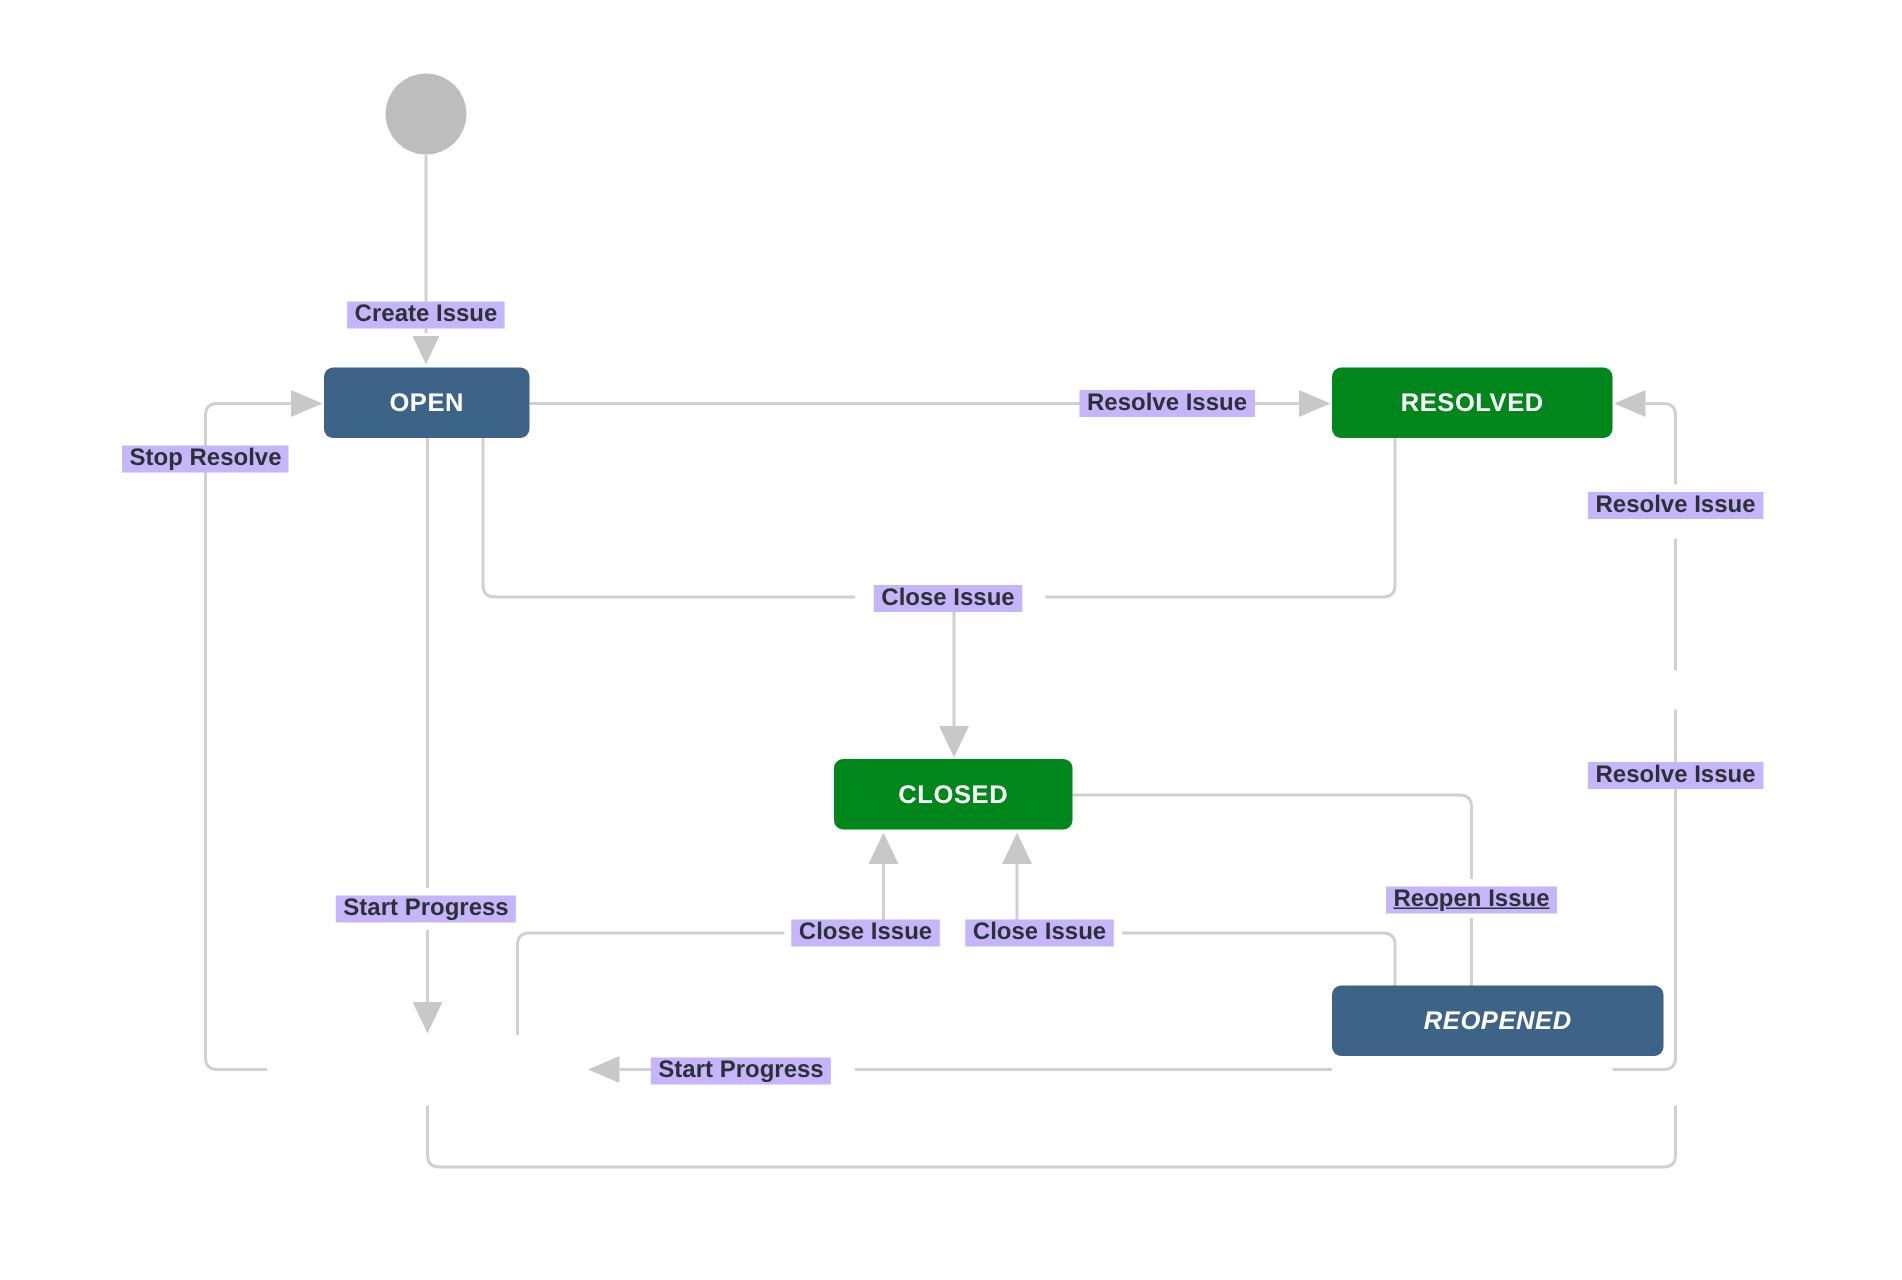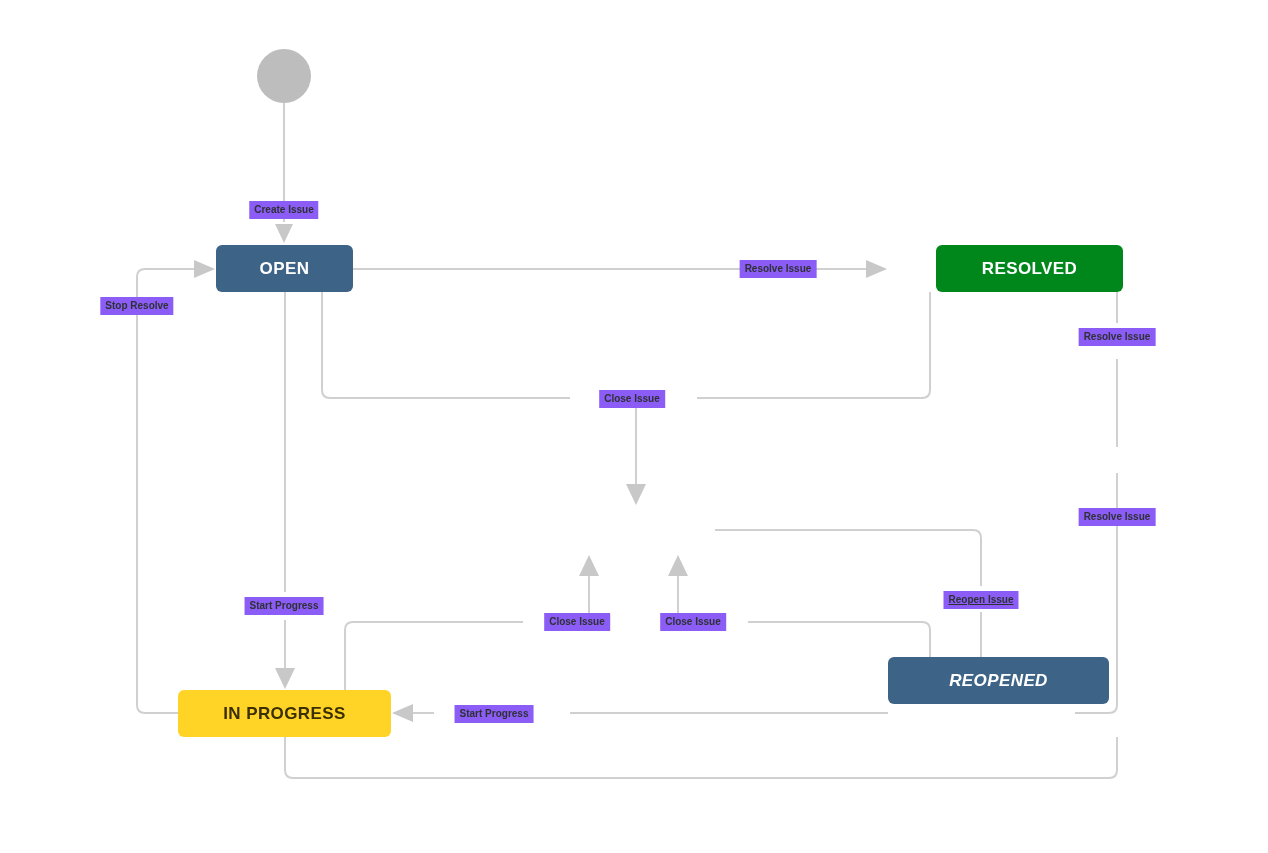--- a/index.html
+++ b/index.html
@@ -63,25 +63,25 @@
     background: #00871b;
     color: #ffffff;
   }
   .node-inprogress {
     background: #ffd426;
     color: #3b2f00;
   }
   
   .edge-label {
     position: absolute;
-    font-size: 10px;
+    font-size: 16px;
     font-weight: bold;
     color: #2e3134;
     white-space: nowrap;
-    background: #8b5cf6;
+    background: #c4b5fd;
     padding: 0 5px;
     line-height: 18px;
     user-select: none;
   }
   .lbl-center {
     transform: translate(-50%, -50%);
   }
 </style>
 </head>
 <body>
@@ -127,28 +127,28 @@
     <polygon class="arrow-head" points="1076,269 1097,260 1097,278"></polygon>
 
     <path class="edge-path" d="M 285 737 L 285 770 Q 285 778 293 778 L 1109 778 Q 1117 778 1117 770 L 1117 737"></path>
 
   </svg>
 
   <div class="node node-open" style="left:216px; top:245px; width:137px; height:47px;">
     <span>OPEN</span>
   </div>
 
-  <div class="node node-resolved" style="left:888px; top:245px; width:187px; height:47px;margin-left:48px;">
+  <div class="node node-resolved" style="left:888px; top:245px; width:187px; height:47px;">
     <span>RESOLVED</span>
   </div>
 
+  <div class="node node-closed" style="left:556px; top:506px; width:159px; height:47px;">
+    <span>CLOSED</span>
+  </div>
 
-  <div class="node node-inprogress" style="left:178px; top:690px; width:213px; height:47px;">
-    <span>IN PROGRESS</span>
-  </div>
 
   <div class="node node-reopened" style="left:888px; top:657px; width:221px; height:47px;font-style:italic;">
     <span>REOPENED</span>
   </div>
 
   <div class="edge-label lbl-center" style="left:284px; top:210px;">Create Issue</div>
 
   <div class="edge-label lbl-center" style="left:778px; top:269px;">Resolve Issue</div>
 
   <div class="edge-label lbl-center" style="left:137px; top:306px;">Stop Resolve</div>

